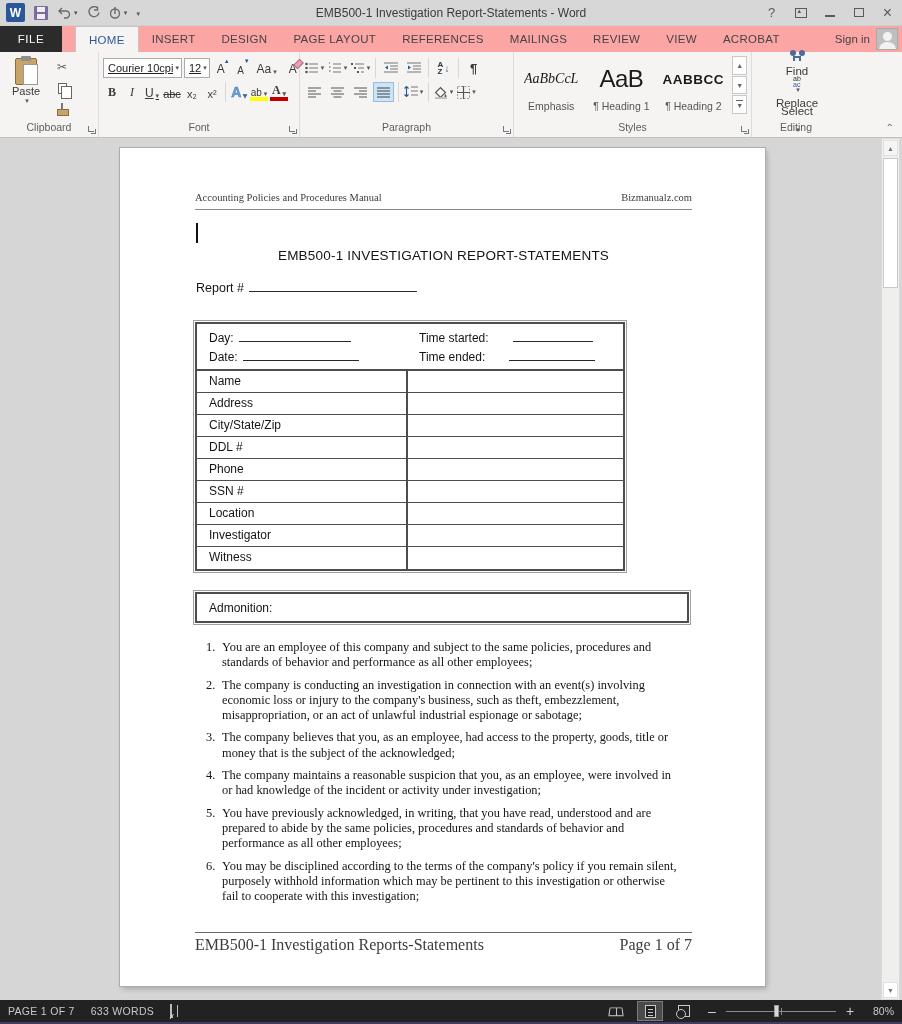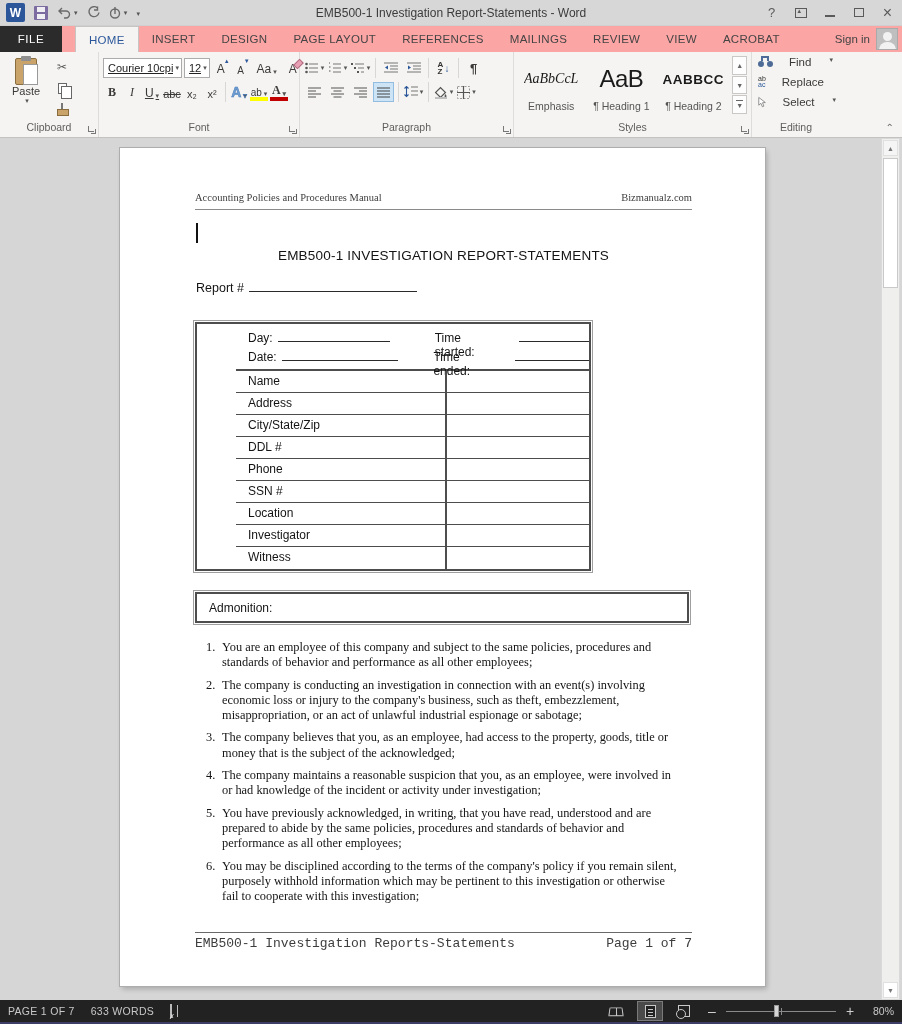--- a/index.html
+++ b/index.html
@@ -102,21 +102,21 @@
   .stylecard .sname { font-size:10.5px; color:#555; white-space:nowrap; }
   .prev-emph { font-family:"Liberation Serif",serif; font-style:italic; font-size:14px; }
   .prev-h1 { font-size:24px; letter-spacing:-.5px; color:#000; }
   .prev-h2 { font-size:13.5px; font-weight:bold; letter-spacing:.5px; }
   .stylescroll { width:16px; display:flex; flex-direction:column; gap:1px; margin-left:2px; }
   .stylescroll .sbtn { flex:1; border:1px solid #c9c8c7; background:#fdfdfd; display:flex; align-items:center; justify-content:center; font-size:7px; color:#666; }
   .morebar { border-top:1px solid #666; width:7px; margin-bottom:1px; }
 
   
   .g-edit { width:88px; border-right:none; }
-  .erow { display:flex; align-items:flex-start; gap:16px; height:20px; font-size:11.5px; color:#3b3a39; padding-left:2px; }
+  .erow { display:flex; align-items:center; gap:9px; height:20px; font-size:11.5px; color:#3b3a39; padding-left:2px;flex-direction:column; }
   .binoc { width:15px; height:11px; position:relative; }
   .binoc::before, .binoc::after { content:""; position:absolute; bottom:0; width:6px; height:6px; border-radius:50%; background:#4d6b96; }
   .binoc::before { left:0; } .binoc::after { right:0; }
   .binoc .bridge { position:absolute; left:3px; top:0; width:8px; height:5px; border:2px solid #4d6b96; border-bottom:none; }
   .replic { display:flex; flex-direction:column; font-size:7px; line-height:6px; color:#333; }
   .replic .r2 { color:#2b579a; }
   .ribcollapse { position:absolute; right:8px; bottom:4px; color:#666; font-size:10px; }
 
   
   .docarea { position:relative; height:862px; background:#d6d6d6; overflow:hidden; }
@@ -124,39 +124,39 @@
           box-shadow:0 0 0 1px #adadad, 2px 3px 5px rgba(0,0,0,.22); }
   .hdr { position:absolute; left:75px; top:44px; width:497px; display:flex; justify-content:space-between;
          font-family:"Liberation Serif",serif; font-size:10.5px; color:#3d3d3d; }
   .hdr-rule { position:absolute; left:75px; top:61px; width:497px; border-top:1px solid #8a8a8a; }
   .caret { position:absolute; left:76px; top:75px; width:1.5px; height:20px; background:#111; }
   .doctitle { position:absolute; left:75px; top:100px; width:497px; text-align:center; font-size:13.5px; letter-spacing:.2px; color:#141414; }
   .reportline { position:absolute; left:76px; top:131px; font-size:12.5px; color:#141414; display:flex; align-items:baseline; }
   .blank { display:inline-block; border-bottom:1px solid #2a2a2a; height:13px; margin-left:5px; }
 
   .boxborder { border:2px solid #4d4d4d; box-shadow:0 0 0 1px #fdfdfd, 0 0 0 2px #9f9f9f; background:#fff; }
-  .info-table { position:absolute; left:75px; top:174px; width:396px;padding-left:39px; }
+  .info-table { position:absolute; left:75px; top:174px; width:430px; }
   .mergedrow { border-bottom:2px solid #4d4d4d; padding:3px 0 4px 12px; font-size:12px; color:#141414; }
   .mline { display:flex; height:19px; align-items:baseline; padding-top:2px; }
   .mcol1 { width:210px; display:flex; align-items:baseline; }
   .mcol2 { display:flex; align-items:baseline;gap:19px; }
   .trow { display:flex; border-bottom:1px solid #4d4d4d; height:22px; }
   .trow:last-child { border-bottom:none; }
   .tcell1 { width:211px; border-right:2px solid #4d4d4d; padding:3px 0 0 12px; font-size:12px; color:#141414; }
   .tcell2 { flex:1; }
   .admon { position:absolute; left:75px; top:444px; width:494px; height:31px; display:flex; align-items:center; padding-left:12px; font-size:12px; color:#141414; }
 
   .numlist { position:absolute; left:75px; top:492px; width:500px; font-family:"Liberation Serif",serif; font-size:12.4px; line-height:15.3px; color:#141414; }
   .li { display:flex; margin-bottom:7px; }
   .li .num { width:27px; padding-left:11px; flex:none; }
   .li .litext { width:462px; }
 
   .ftr-rule { position:absolute; left:75px; top:784px; width:497px; border-top:1px solid #6a6a6a; }
   .ftr { position:absolute; left:75px; top:788px; width:497px; display:flex; justify-content:space-between;
-         font-family:Liberation Mono, monospace; font-size:13px; color:#3d3d3d; }
+         font-family:Liberation Serif, serif; font-size:16px; color:#3d3d3d; }
 
   
   .vscroll { position:absolute; right:2px; top:0; width:19px; height:862px; background:#efefee; border:1px solid #d9d9d9; }
   .sarrow { position:absolute; left:1px; width:15px; height:16px; background:#f5f5f5; display:flex; align-items:center; justify-content:center; font-size:7px; color:#777; border:1px solid #e0e0e0; }
   .sarrow.up { top:1px; } .sarrow.down { bottom:1px; background:#fff; }
   .sthumb { position:absolute; left:1px; top:19px; width:15px; height:130px; background:#ffffff; border:1px solid #c9c9c9; }
 
   
   .statusbar { height:22px; background:#222222; display:flex; align-items:center; color:#c8c8c8; font-size:10.5px; padding:0 8px; }
   .sitem { margin-right:16px; letter-spacing:.3px; }

